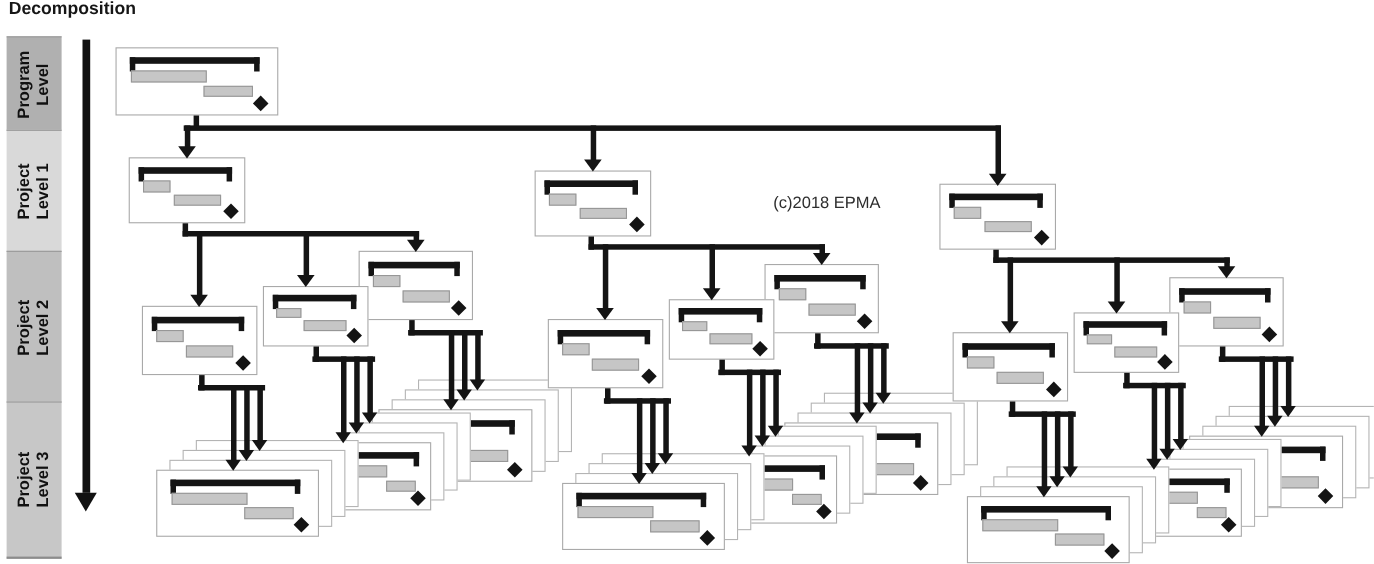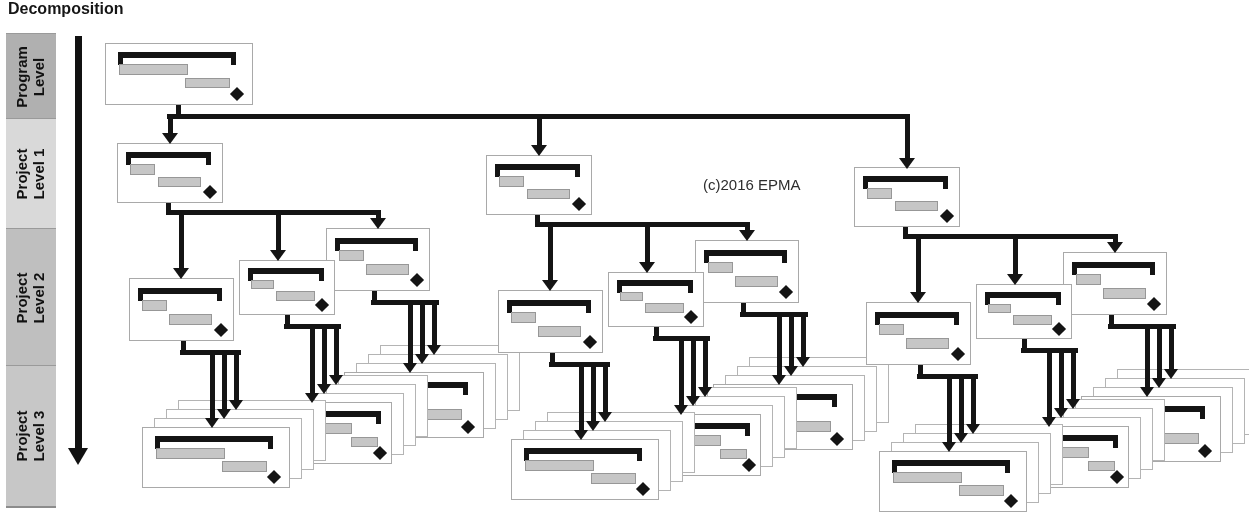--- a/index.html
+++ b/index.html
@@ -329,14 +329,14 @@
       <div class="conn" style="left: 1108.5px; top: 315px; width: 5px; height: 14px; z-index: 40;"></div>
       <div class="conn" style="left: 1108px; top: 324px; width: 68px; height: 5px; z-index: 40;"></div>
       <div class="conn" style="left: 1144.5px; top: 324px; width: 5px; height: 65px; z-index: 40;"></div>
       <div class="ahead" style="left: 1140px; top: 387px; border-width: 10px 7px 0px; z-index: 41;"></div>
       <div class="conn" style="left: 1156.5px; top: 324px; width: 5px; height: 56px; z-index: 40;"></div>
       <div class="ahead" style="left: 1152px; top: 378px; border-width: 10px 7px 0px; z-index: 41;"></div>
       <div class="conn" style="left: 1168.5px; top: 324px; width: 5px; height: 47px; z-index: 40;"></div>
       <div class="ahead" style="left: 1164px; top: 369px; border-width: 10px 7px 0px; z-index: 41;"></div>
     </div>
 
-  <div class="copyright">(c)2016 EPMA</div>
+  <div class="copyright">(c)2018 EPMA</div>
 </div>
 
 </body></html>

